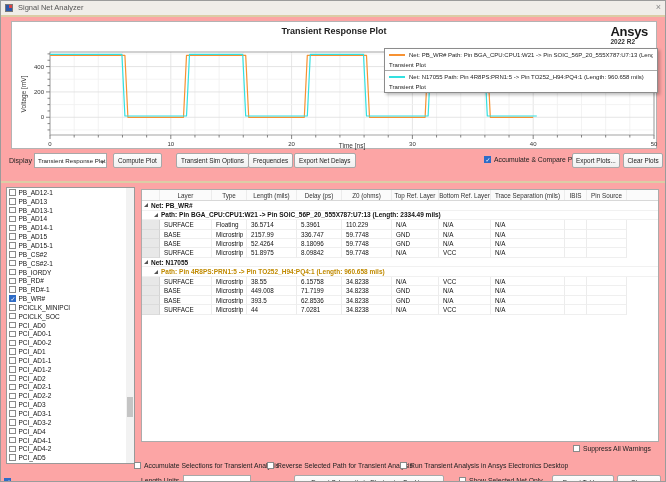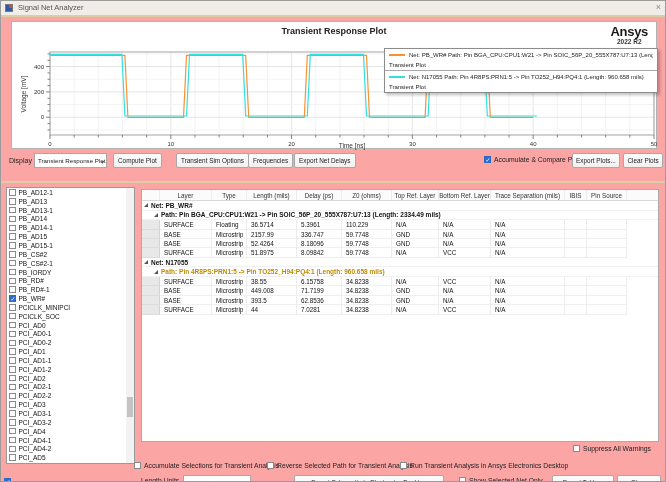--- a/index.html
+++ b/index.html
@@ -12,21 +12,21 @@
   
   #titlebar { position:absolute; left:0; top:0; width:666px; height:14px; background:#f0ede9; }
   #title-icon { position:absolute; left:4px; top:3px; width:8px; height:8px; background:#2e58a8; border:1px solid #777; }
   #title-icon::after { content:""; position:absolute; right:0; top:0; width:3px; height:3px; background:#d44; }
   #title-text { position:absolute; left:17px; top:2px; font-size:7.5px; color:#555; }
   #close-x { position:absolute; right:6px; top:1px; font-size:9px; color:#888; cursor:default; }
   .tanline { position:absolute; left:0; width:666px; height:2px; background:#dbcda6; }
   
   #plot-panel { position:absolute; left:10px; top:20px; width:646px; height:128px; background:#fff; border:1px solid #b3b3b3; }
   #plot-title { position:absolute; left:0; right:0; top:4px; text-align:center; font-size:9px; font-weight:600; color:#222; }
-  #brand { position:absolute; right:8px; top:2px; text-align:center; }
+  #brand { position:absolute; right:8px; top:2px; text-align:left; }
   #brand-name { font-size:13px; font-weight:bold; color:#1a1a1a; letter-spacing:-0.3px; }
   #brand-version { font-size:6.5px; font-weight:bold; color:#333; margin-top:-1px; }
   #plot-svg { position:absolute; left:0; top:0; }
   
   #plot-legend { position:absolute; left:372px; top:26px; width:274px; background:#fff; border:1px solid #8c8c8c; box-shadow:2px 2px 3px rgba(0,0,0,0.25); }
   .legend-entry { padding:3px 4px 2px 4px; }
   .legend-entry + .legend-entry { border-top:1px solid #aaa; }
   .legend-line1 { display:flex; align-items:center; }
   .legend-swatch { width:16px; height:2px; margin-right:4px; flex:0 0 auto; }
   .legend-label { font-size:6px; color:#222; white-space:nowrap; overflow:hidden; }

